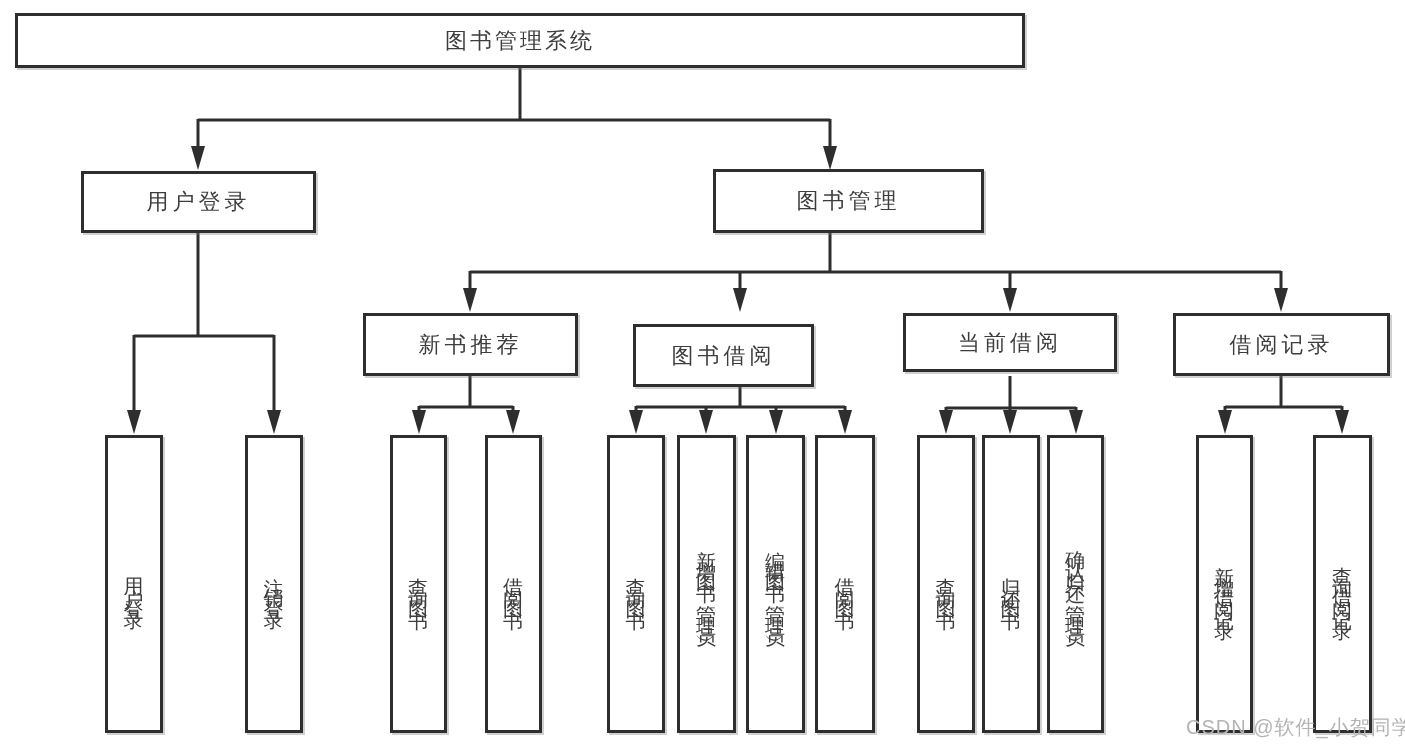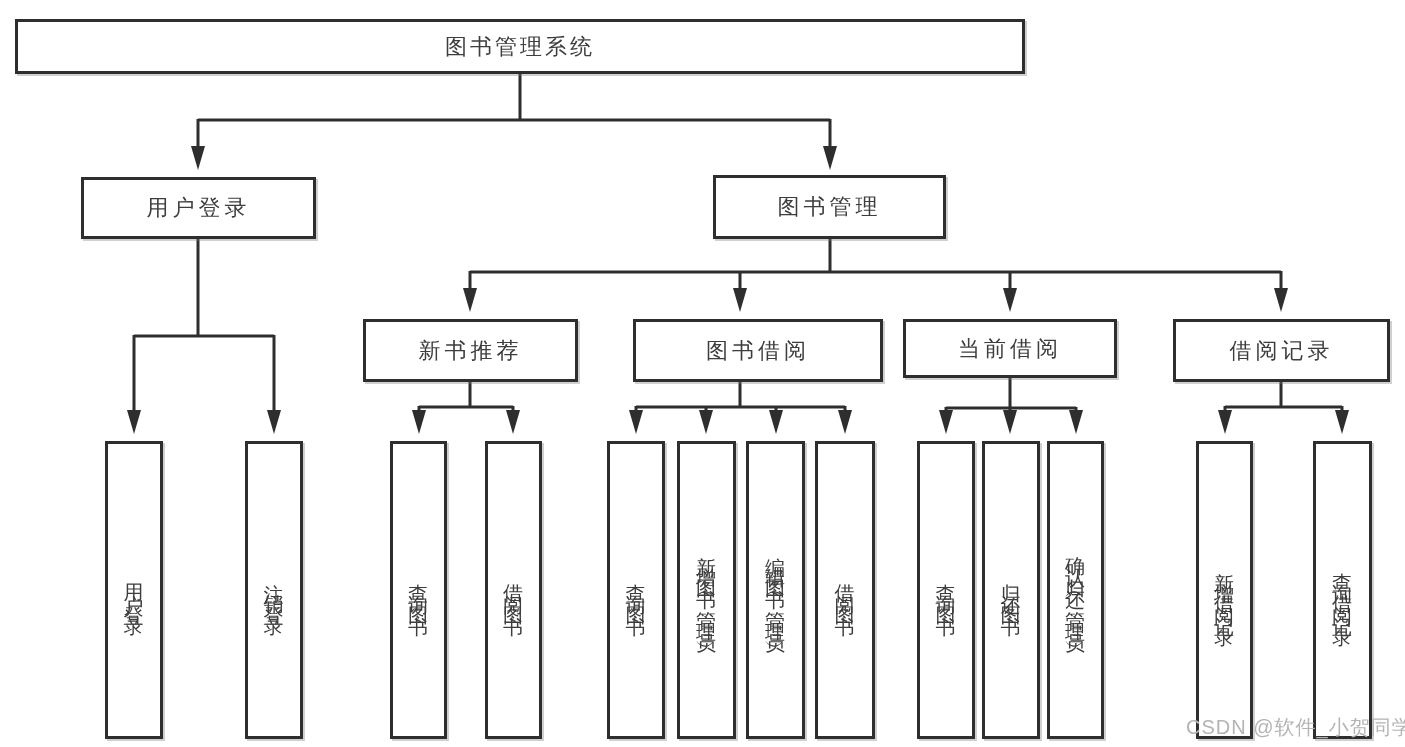--- a/index.html
+++ b/index.html
@@ -22,21 +22,20 @@
   .node {
     position: absolute;
     box-sizing: border-box;
     background: #ffffff;
     border: 3px solid #2e2e2e;
     box-shadow: 2px 2px 0 rgba(120,120,120,0.35);
     display: flex;
     align-items: center;
     justify-content: center;
     color: #3d3d3d;
-    margin-top: 6px;
   }
   .hnode { font-size: 22px; letter-spacing: 4px; white-space: nowrap; }
   .root  { font-size: 22px; letter-spacing: 3px; }
   .vnode .vtext {
     display: inline-block;
     writing-mode: vertical-rl;
     text-orientation: mixed;
     font-size: 20px;
     line-height: 1;
     letter-spacing: 11px;
@@ -106,28 +105,28 @@
     </g>
   </svg>
 
   <div class="node hnode root" style="left:15px; top:13px; width:1010px; height:55px;">
     <span>图书管理系统</span>
   </div>
 
   <div class="node hnode" style="left:81px; top:171px; width:235px; height:62px;">
     <span>用户登录</span>
   </div>
-  <div class="node hnode" style="left:713px; top:169px; width:233px; height:64px;">
+  <div class="node hnode" style="left:713px; top:169px; width:271px; height:64px;">
     <span>图书管理</span>
   </div>
 
   <div class="node hnode" style="left:363px; top:313px; width:215px; height:63px;align-items:center;">
     <span>新书推荐</span>
   </div>
-  <div class="node hnode" style="left:633px; top:313px; width:250px; height:63px;text-align:right;">
+  <div class="node hnode" style="left:633px; top:324px; width:181px; height:63px;text-align:right;">
     <span>图书借阅</span>
   </div>
   <div class="node hnode" style="left:903px; top:313px; width:214px; height:59px;">
     <span>当前借阅</span>
   </div>
   <div class="node hnode" style="left:1173px; top:313px; width:217px; height:63px;font-family:Liberation Mono, monospace;">
     <span>借阅记录</span>
   </div>
 
   <div class="node vnode" style="left:105px; top:435px; width:58px; height:298px;">

